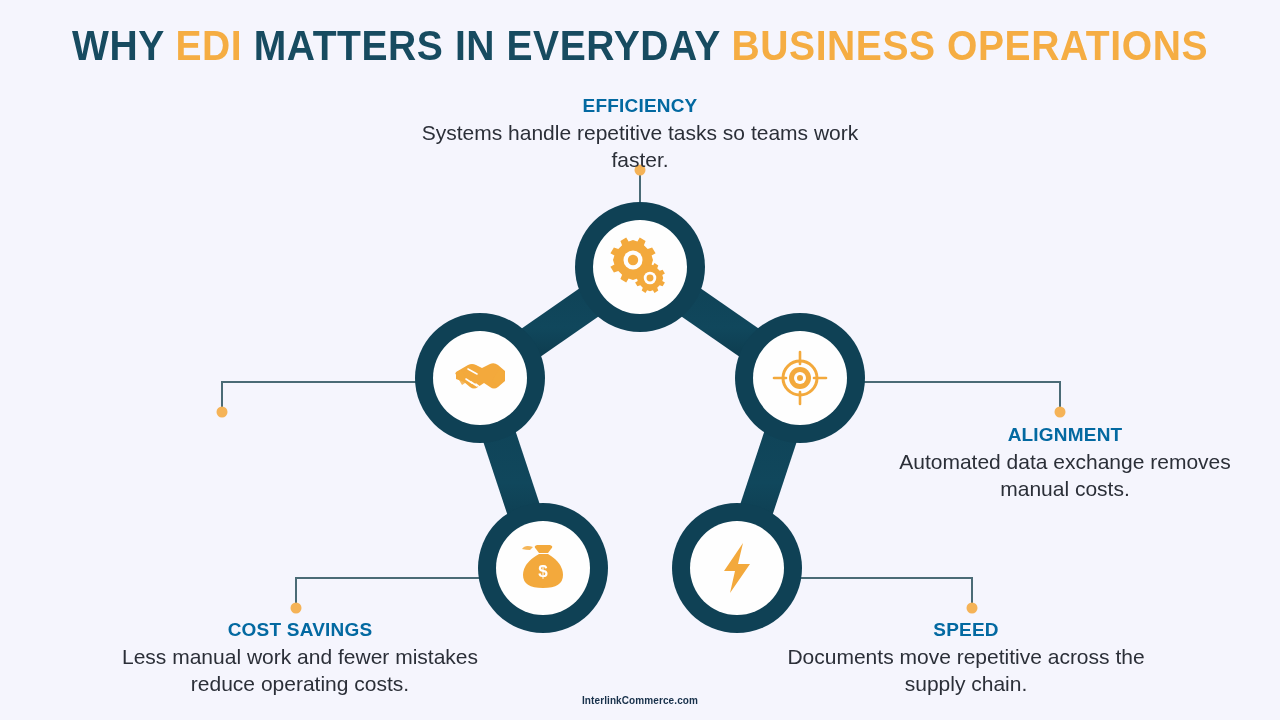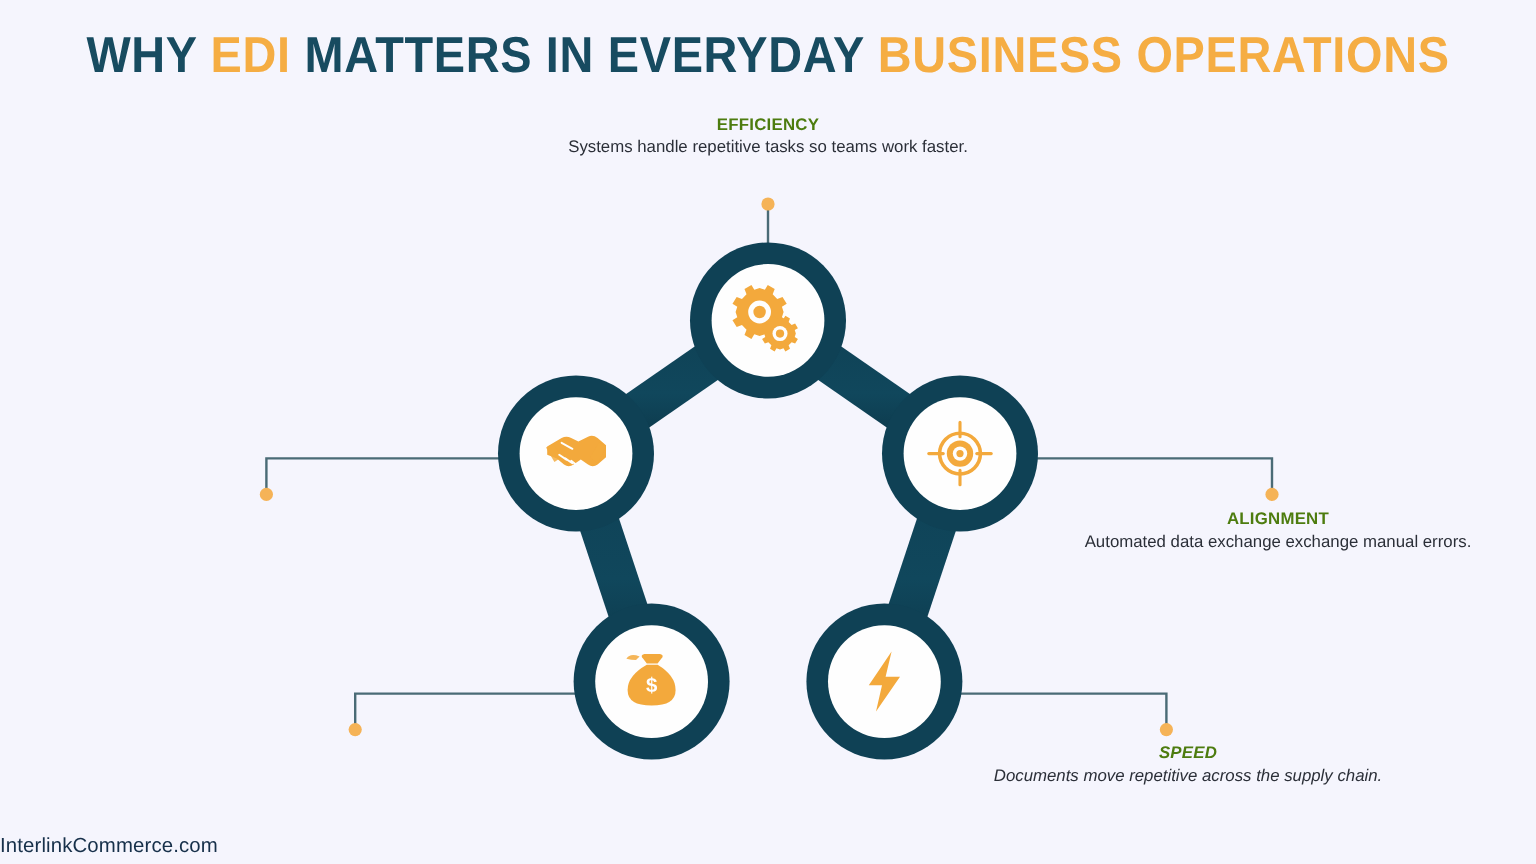--- a/index.html
+++ b/index.html
@@ -24,44 +24,45 @@
   }
   .title .w-dark { color:#174b60; }
   .title .w-amber { color:#f5ad43; }
 
   
   #diagram { position:absolute; left:0; top:0; width:1280px; height:720px; }
 
   
   .block { position:absolute; text-align:center; }
   .block .head {
-    color:#4d7c0f;
+    color:#0369a1;
     font-weight:bold;
-    font-size:14px;
+    font-size:19px;
     letter-spacing:0.2px;
     margin-bottom:3px;
     white-space:nowrap;
   }
   .block .desc {
     color:#2b2f38;
-    font-size:14px;
+    font-size:21px;
     line-height:1.27;
   }
 
   #blk-efficiency { left:400px; top:95px;  width:480px; }
   #blk-alignment  { left:30px;  top:424px; width:420px; }
   #blk-accuracy   { left:880px; top:424px; width:370px; }
   #blk-cost       { left:105px; top:619px; width:390px; }
-  #blk-speed      { left:810px; top:619px; width:360px;font-style:italic; }
+  #blk-speed      { left:786px; top:619px; width:360px; }
 
   
   .footer {
     position:absolute; left:0; top:695px; width:1280px;
-    font-size:17px;
-    font-weight:normal;
+    text-align:center;
+    font-size:10px;
+    font-weight:bold;
     color:#17304a;
     letter-spacing:0.1px;
   }
 </style>
 </head>
 <body>
 
 <div id="root">
 
   <div class="title">
@@ -190,23 +191,27 @@
   </svg>
 
   <div class="block" id="blk-efficiency">
     <div class="head">EFFICIENCY</div>
     <div class="desc">Systems handle repetitive tasks so teams work faster.</div>
   </div>
 
 
   <div class="block" id="blk-accuracy">
     <div class="head">ALIGNMENT</div>
-    <div class="desc">Automated data exchange exchange manual errors.</div>
-  </div>
-
+    <div class="desc">Automated data exchange removes manual costs.</div>
+  </div>
+
+  <div class="block" id="blk-cost">
+    <div class="head">COST SAVINGS</div>
+    <div class="desc">Less manual work and fewer mistakes reduce operating costs.</div>
+  </div>
 
   <div class="block" id="blk-speed">
     <div class="head">SPEED</div>
     <div class="desc">Documents move repetitive across the supply chain.</div>
   </div>
 
   <div class="footer">InterlinkCommerce.com</div>
 
 </div>
 

